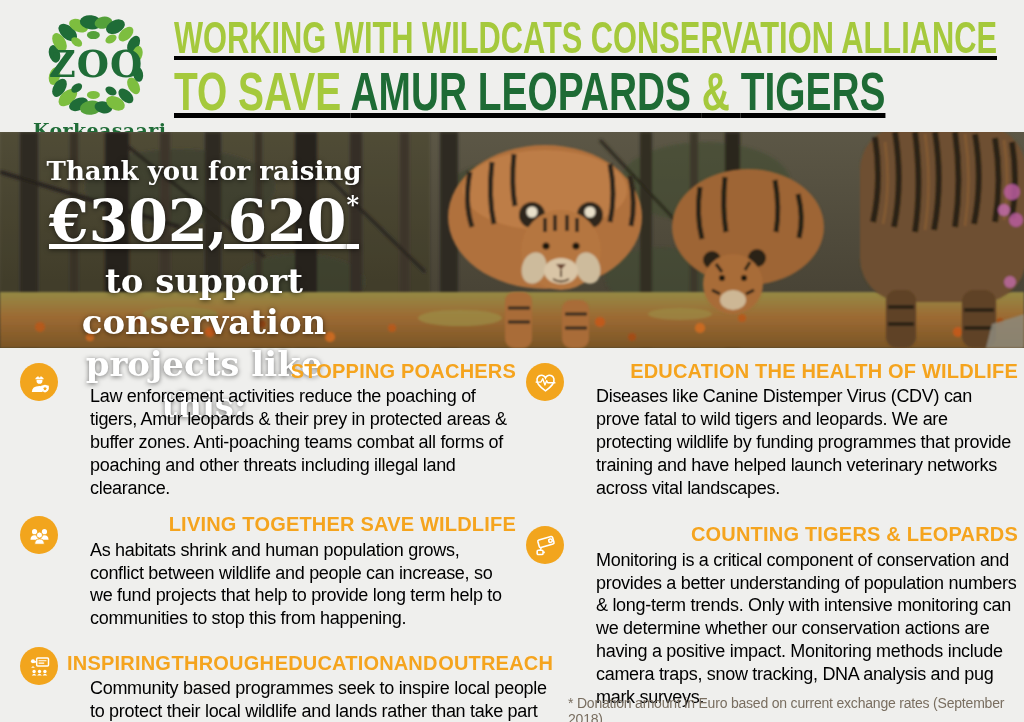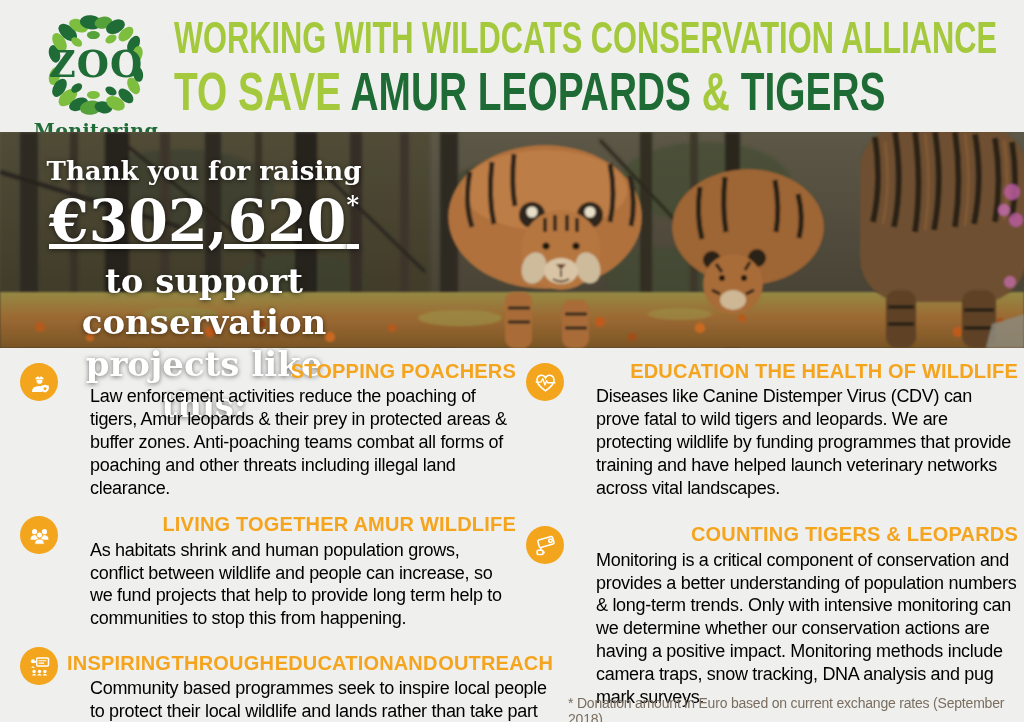--- a/index.html
+++ b/index.html
@@ -9,21 +9,21 @@
     background:#EFEFED; font-family:"Liberation Sans",sans-serif;
   }
 
   
   .logo { position:absolute; left:33px; top:6px; width:126px; text-align:center; }
   .logo svg { display:block; margin:0 auto; }
   .logo-name {
     font-family:"DejaVu Serif",serif; font-weight:bold; font-size:19px;
     color:#1F6C37; letter-spacing:.4px; margin-top:1px;
   }
-  .titles { position:absolute; left:174px; top:16px; width:846px; }
+  .titles { position:absolute; left:174px; top:16px; width:846px;text-decoration:underline; }
   .title-1 {
     font-weight:bold; font-size:44px; line-height:1.02; color:#A5C93C;
     white-space:nowrap; transform:scaleX(.70); transform-origin:left top;
   }
   .title-2 {
     font-weight:bold; font-size:54px; line-height:1.04; margin-top:2px;
     white-space:nowrap; transform:scaleX(.72); transform-origin:left top;
   }
   .t-light { color:#A5C93C; } .t-dark { color:#1E6B35; }
 
@@ -95,21 +95,21 @@
         <ellipse cx="78.5" cy="97.3" rx="10" ry="6.5" fill="#7DBE3F" transform="rotate(27 78.5 97.3)"></ellipse>
         <ellipse cx="88.9" cy="89.9" rx="9" ry="5.5" fill="#1F6C37" transform="rotate(44 88.9 89.9)"></ellipse>
         <ellipse cx="96.6" cy="79.8" rx="9" ry="5.5" fill="#7DBE3F" transform="rotate(61 96.6 79.8)"></ellipse>
         <ellipse cx="101" cy="67.9" rx="8" ry="5" fill="#1F6C37" transform="rotate(78 101 67.9)"></ellipse>
         <ellipse cx="39.7" cy="82" rx="6" ry="4" fill="#1F6C37" transform="rotate(-35 39.7 82)"></ellipse>
         <ellipse cx="56.4" cy="88.9" rx="6.5" ry="4" fill="#7DBE3F"></ellipse>
         <ellipse cx="74" cy="85" rx="6" ry="4" fill="#1F6C37" transform="rotate(30 74 85)"></ellipse>
       </g>
       <text x="59" y="71" text-anchor="middle" font-family="DejaVu Serif, serif" font-size="37" font-weight="bold" fill="#1F6C37" letter-spacing="1">ZOO</text>
     </svg>
-    <div class="logo-name">Monitoring</div>
+    <div class="logo-name">Korkeasaari</div>
   </div>
 
   <div class="titles">
     <div class="title-1">WORKING WITH WILDCATS CONSERVATION ALLIANCE</div>
     <div class="title-2"><span class="t-light">TO SAVE </span><span class="t-dark">AMUR LEOPARDS </span><span class="t-light">&amp; </span><span class="t-dark">TIGERS</span></div>
   </div>
 
   <div class="banner">
     <svg viewBox="0 0 1024 216" width="1024" height="216">
       <defs>
@@ -256,21 +256,21 @@
         <svg viewBox="0 0 24 24">
           <circle cx="7.6" cy="8.6" r="2.3" fill="#fff"></circle>
           <path d="M4 15.8 q0 -4 3.6 -4 q3.6 0 3.6 4 z" fill="#fff"></path>
           <circle cx="16.4" cy="8.6" r="2.3" fill="#fff"></circle>
           <path d="M12.8 15.8 q0 -4 3.6 -4 q3.6 0 3.6 4 z" fill="#fff"></path>
           <circle cx="12" cy="11.6" r="2.7" fill="#fff" stroke="#F2A51D" stroke-width=".8"></circle>
           <path d="M7.7 19.8 q0 -4.8 4.3 -4.8 q4.3 0 4.3 4.8 z" fill="#fff" stroke="#F2A51D" stroke-width=".8"></path>
         </svg>
       </div>
       <div class="sec-text">
-        <div class="sec-h">LIVING TOGETHER AMUR WILDLIFE</div>
+        <div class="sec-h">LIVING TOGETHER SAVE WILDLIFE</div>
         <div class="sec-b">As habitats shrink and human population grows, conflict between wildlife and people can increase, so we fund projects that help to provide long term help to communities to stop this from happening.</div>
       </div>
     </div>
 
     <div class="section">
       <div class="badge">
         <svg viewBox="0 0 24 24">
           <rect x="9.5" y="4.5" width="10.5" height="7" rx=".8" fill="none" stroke="#fff" stroke-width="1.3"></rect>
           <path d="M11.2 6.9 h7 M11.2 9 h5" stroke="#fff" stroke-width="1"></path>
           <circle cx="6.2" cy="7.4" r="1.8" fill="#fff"></circle>

